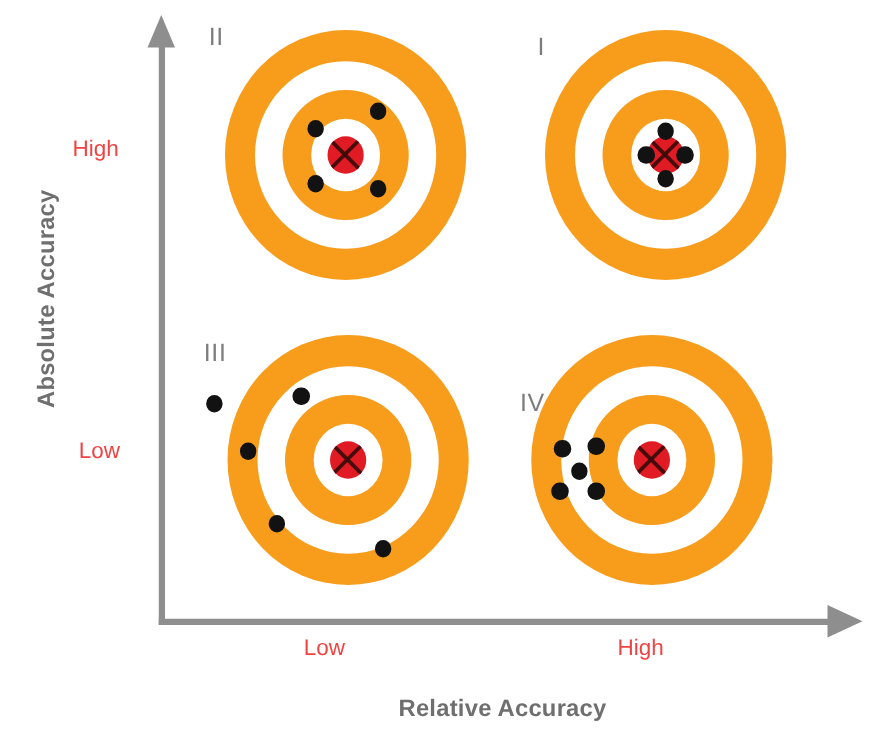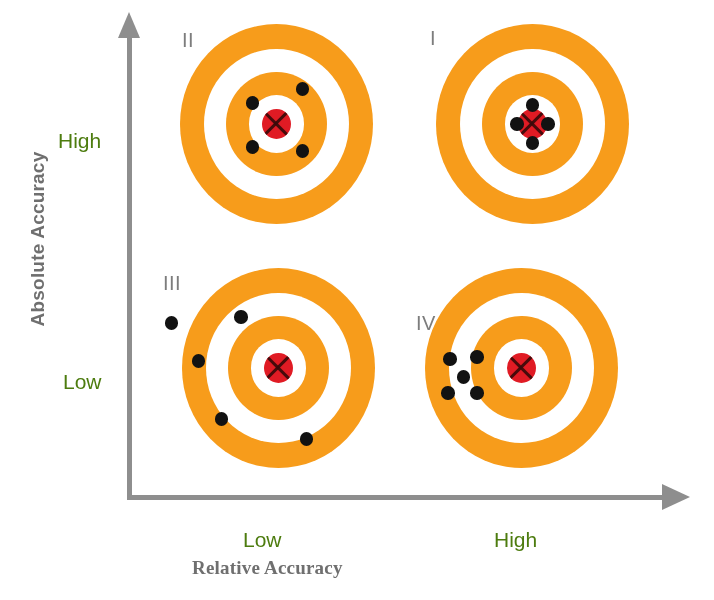--- a/index.html
+++ b/index.html
@@ -67,27 +67,26 @@
     left: -62px;
     top: 228px;
     width: 200px;
     text-align: center;
     transform: rotate(-90deg);
   }
   #x-axis-title {
     left: 192px;
     top: 557px;
     width: 420px;
-    font-family: Liberation Serif, serif;
+    text-align: center;
   }
   .tick-label {
     position: absolute;
-    color: #4d7c0f;
-    font-size: 21px;
-    margin-top: 20px;
+    color: #ef4444;
+    font-size: 18px;
   }
   #y-tick-high { left: 58px; top: 109px; }
   #y-tick-low  { left: 63px; top: 350px; }
   #x-tick-low  { left: 243px; top: 508px; }
   #x-tick-high { left: 494px; top: 508px; }
 
   
   .target {
     position: absolute;
     border-radius: 50%;
@@ -148,21 +147,21 @@
   <div class="arrow-head" id="x-axis-arrow"></div>
 
   <div class="axis-title" id="y-axis-title">Absolute Accuracy</div>
   <div class="axis-title" id="x-axis-title">Relative Accuracy</div>
 
   <div class="tick-label" id="y-tick-high">High</div>
   <div class="tick-label" id="y-tick-low">Low</div>
   <div class="tick-label" id="x-tick-low">Low</div>
   <div class="tick-label" id="x-tick-high">High</div>
 
-  <div class="quad-label" style="left:167px; top:29px;margin-left:15px;">II</div>
+  <div class="quad-label" style="left:167px; top:19px;">II</div>
   <div class="quad-label" style="left:430px; top:27px;">I</div>
   <div class="quad-label" style="left:163px; top:272px;">III</div>
   <div class="quad-label" style="left:416px; top:272px;margin-top:40px;">IV</div>
 
   <div class="target ring-outer" style="left:180px; top:24px; width:193px; height:200px;">
     <div class="ring-white-1" style="left:12.5%; top:12.5%; width:75%; height:75%;"></div>
     <div class="ring-mid" style="left:24%; top:24%; width:52%; height:52%;"></div>
     <div class="ring-white-2" style="left:35.5%; top:35.5%; width:29%; height:29%;"></div>
     <div class="bull" style="left:42.5%; top:42.5%; width:15%; height:15%;"></div>
     <div class="shot" style="left:34%; top:36%; width:7%; height:6.8%;"></div>

